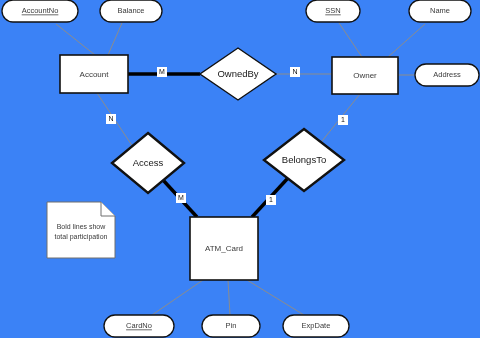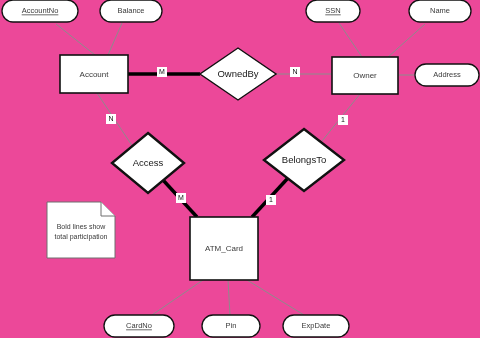--- a/index.html
+++ b/index.html
@@ -8,21 +8,21 @@
     padding: 0;
     background: #ffffff;
   }
   body {
     font-family: "Liberation Sans", sans-serif;
   }
   #canvas {
     position: relative;
     width: 480px;
     height: 338px;
-    background: #ec4899;
+    background: #3b82f6;
     overflow: hidden;
   }
   #canvas svg {
     position: absolute;
     top: 0;
     left: 0;
     width: 480px;
     height: 338px;
   }
   .node-text {

